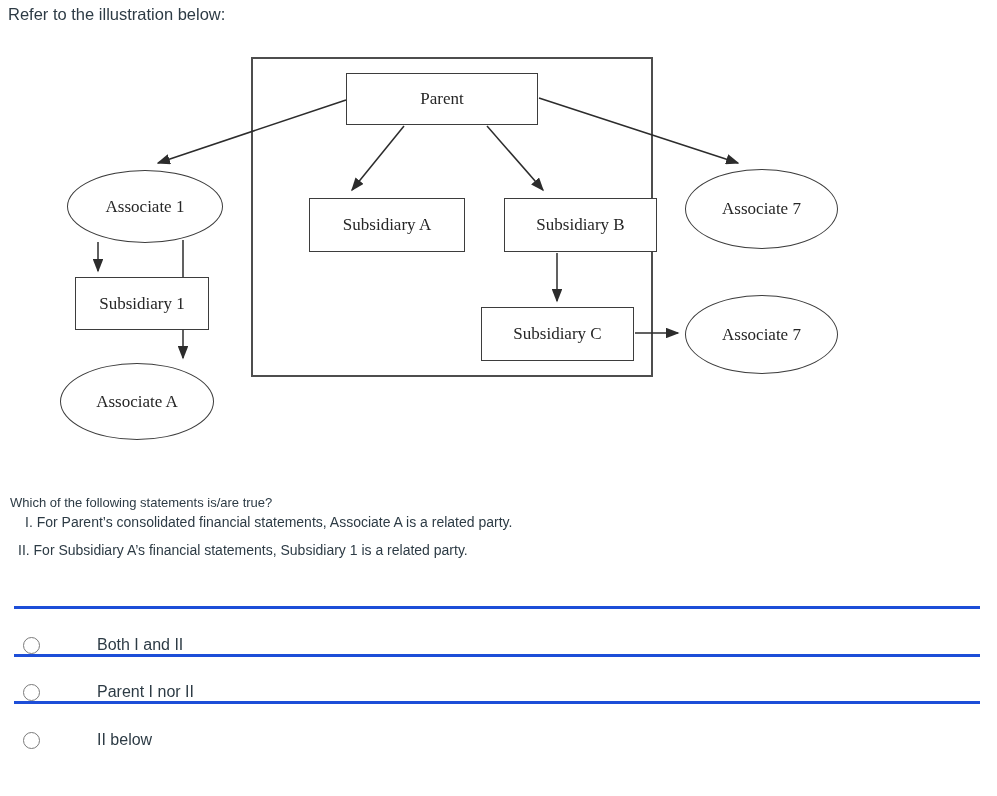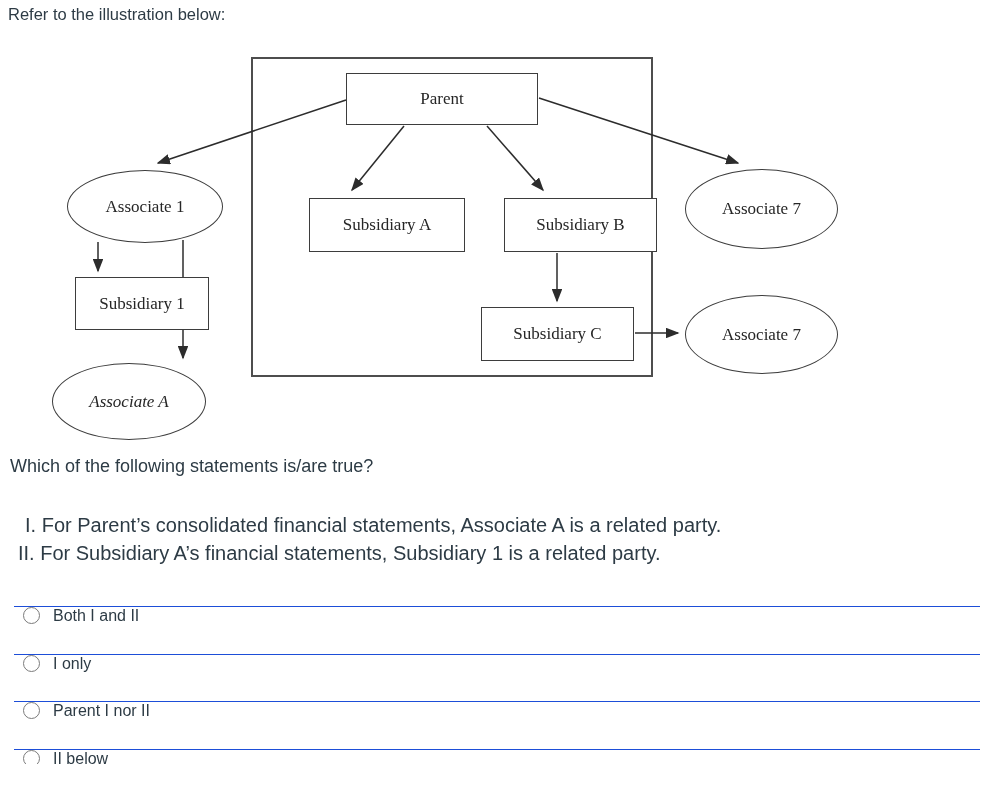--- a/index.html
+++ b/index.html
@@ -52,44 +52,45 @@
   }
   .ellipse { border-radius: 50%; border-width: 1.4px; }
   .node-parent       { left: 346px; top: 73px;  width: 192px; height: 52px; }
   .node-subsidiary-a { left: 269px; top: 198px; width: 156px; height: 54px; margin-left: 40px; }
   .node-subsidiary-b { left: 481px; top: 198px; width: 153px; height: 54px; margin-left: 23px; }
   .node-subsidiary-c { left: 481px; top: 307px; width: 153px; height: 54px; }
   .node-subsidiary-1 { left: 31px;  top: 277px; width: 134px; height: 53px; margin-left: 44px; }
   .node-associate-1  { left: 67px;  top: 170px; width: 156px; height: 73px; }
   .node-associate-2  { left: 685px; top: 169px; width: 153px; height: 80px; }
   .node-associate-3  { left: 685px; top: 295px; width: 153px; height: 79px; }
-  .node-associate-a  { left: 52px;  top: 363px; width: 154px; height: 77px; font-style: italic; }
+  .node-associate-a  { left: 60px;  top: 363px; width: 154px; height: 77px; }
   
   .question-prompt {
     position: absolute;
-    left: 10px; top: 456px;
-    font-size: 18px;
+    left: 10px; top: 495px;
+    font-size: 13px;
   }
-  .statement { position: absolute; font-size: 20px; }
+  .statement { position: absolute; font-size: 14px; }
   .statement-1 { left: 25px; top: 514px; }
   .statement-2 { left: 18px; top: 542px; }
   
   .options-list {
     position: absolute;
     left: 14px; top: 606px;
     width: 966px;
   }
   .option-row {
     height: 47.5px;
-    border-top: 1px solid #1d4ed8;
+    border-top: 3px solid #1d4ed8;
     display: flex;
-    align-items: flex-start;
+    align-items: flex-end;
     padding-left: 9px;
     box-sizing: border-box;
     cursor: pointer;
+    gap: 44px;
   }
   .radio-circle {
     width: 17px; height: 17px;
     border: 1px solid #7b7b7b;
     border-radius: 50%;
     background: #ffffff;
     box-sizing: border-box;
     margin-right: 13px;
     flex: 0 0 auto;
   }
@@ -139,24 +140,20 @@
   <div class="statement statement-1">I. For Parent’s consolidated financial statements, Associate A is a related party.</div>
   <div class="statement statement-2">II. For Subsidiary A’s financial statements, Subsidiary 1 is a related party.</div>
 
   <div class="options-list">
     <div class="option-row">
       <div class="radio-circle"></div>
       <div class="option-label">Both I and II</div>
     </div>
     <div class="option-row">
       <div class="radio-circle"></div>
-      <div class="option-label">I only</div>
-    </div>
-    <div class="option-row">
-      <div class="radio-circle"></div>
       <div class="option-label">Parent I nor II</div>
     </div>
     <div class="option-row">
       <div class="radio-circle"></div>
       <div class="option-label">II below</div>
     </div>
   </div>
 
 </div>
 

